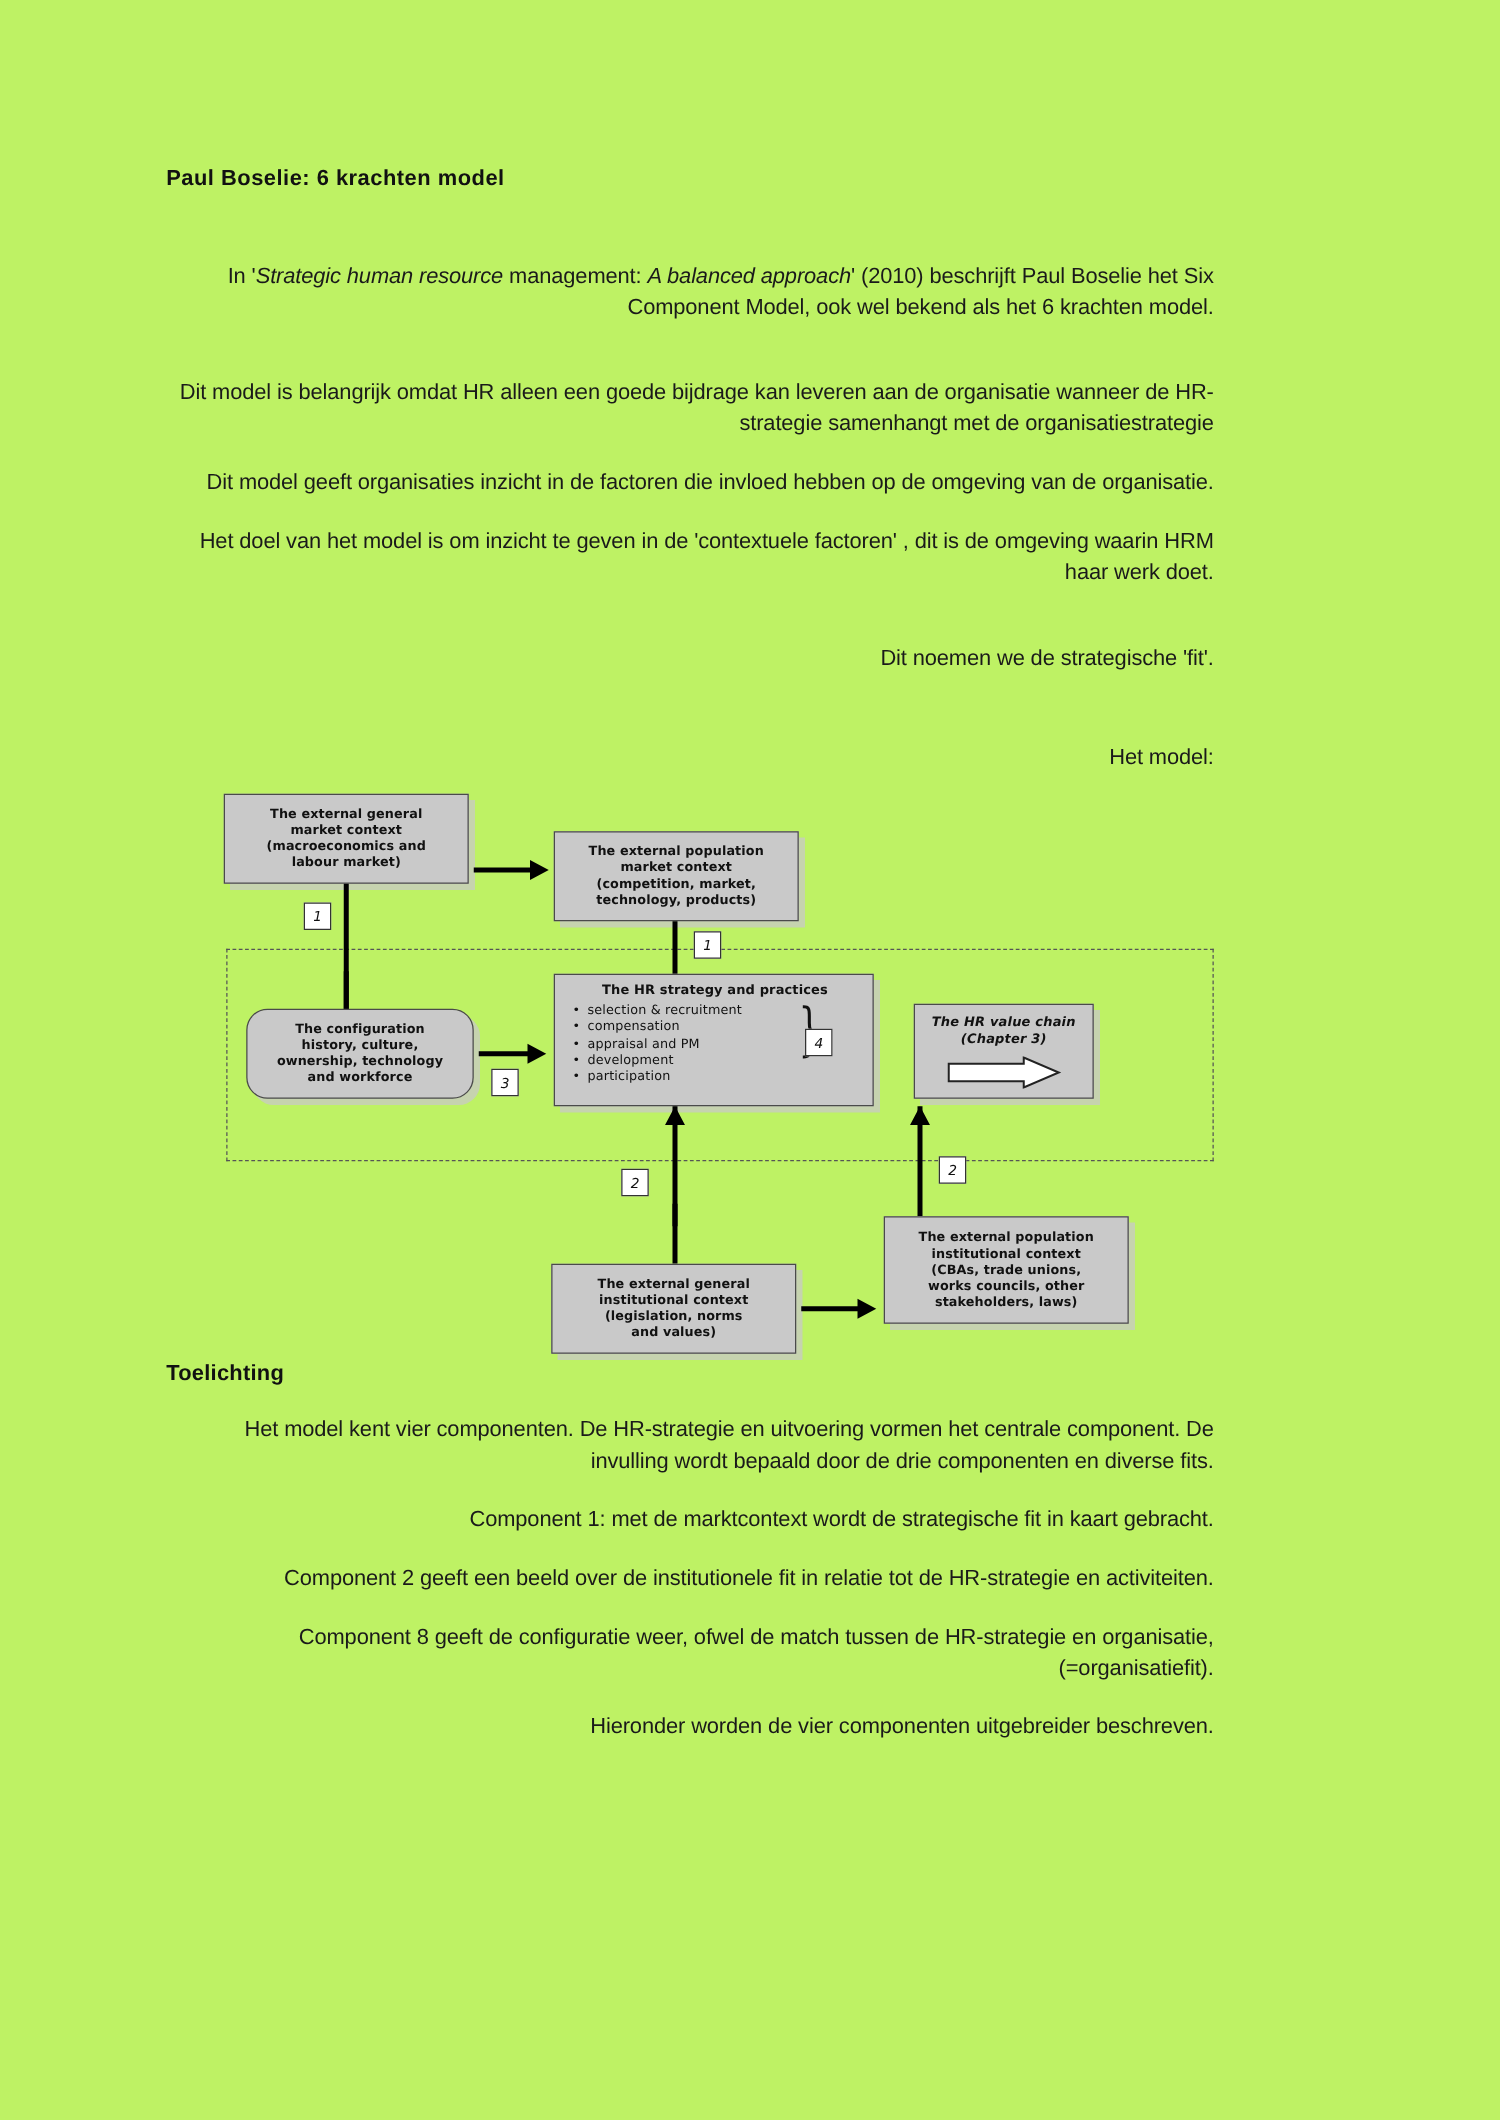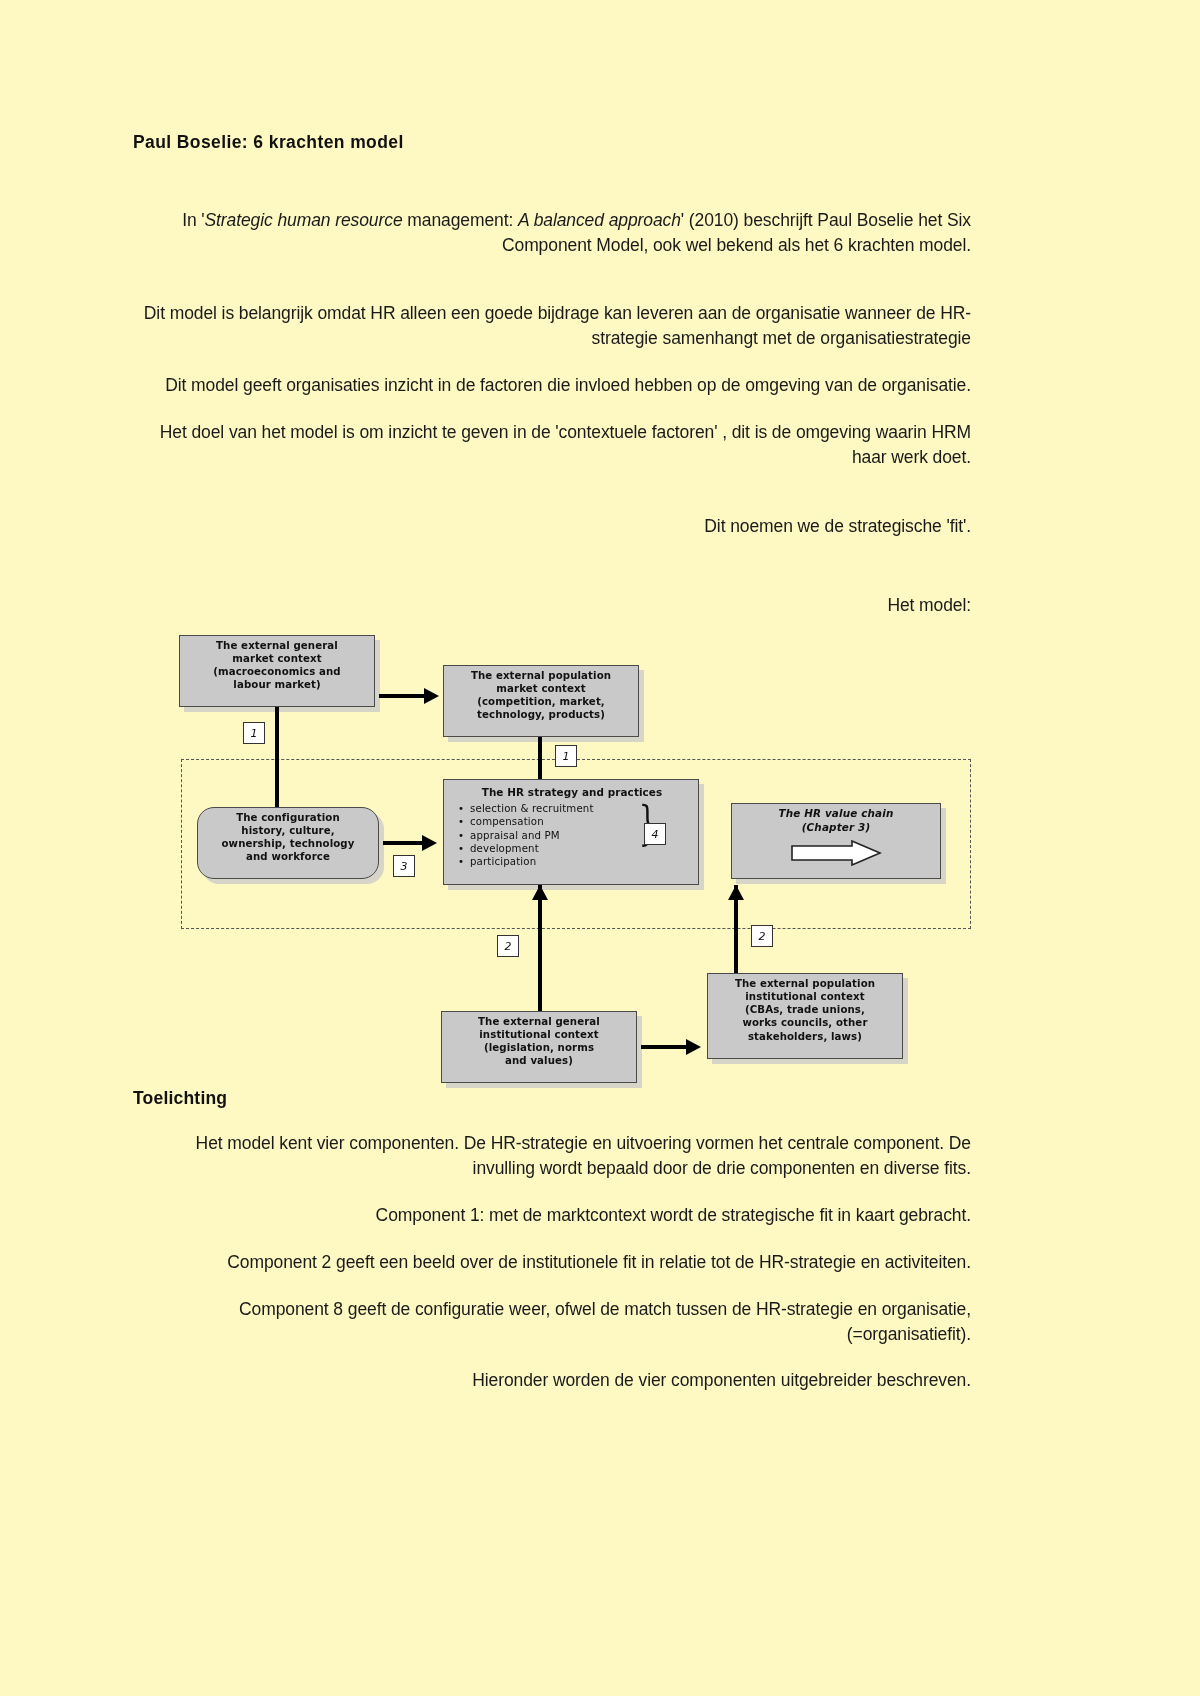--- a/index.html
+++ b/index.html
@@ -14,21 +14,21 @@
     font-family: "Liberation Sans", sans-serif;
     color: #1a1a1a;
     position: relative;
     overflow: hidden;
   }
   .page {
     position: absolute;
     left: 0; top: 0;
     width: 1200px;
     height: 1696px;
-    background: #fef9c3;
+    background: #bef264;
   }
   .content {
     position: absolute;
     left: 133px;
     top: 131px;
     width: 838px;
   }
 
   h1.doc-title {
     font-size: 17.5px;
@@ -83,20 +83,21 @@
     border: 1.6px solid #4a4a4a;
     box-shadow: 5px 5px 0 0 rgba(200,200,200,0.75);
     box-sizing: border-box;
     text-align: center;
     color: #111;
     font-family: "DejaVu Sans", sans-serif;
     font-size: 10.2px;
     line-height: 1.28;
     display: flex;
     flex-direction: column;
+    justify-content: center;
     align-items: center;
     padding: 3px 4px;
   }
   .dbox .b {
     font-weight: bold;
     letter-spacing: 0.1px;
   }
   .dbox .n {
     font-weight: bold;
     letter-spacing: 0.1px;
@@ -329,21 +330,21 @@
             <li>compensation</li>
             <li>appraisal and PM</li>
             <li>development</li>
             <li>participation</li>
           </ul>
           <div class="brace">}</div>
         </div>
 
         <div class="numtag" style="left:489px; top:196px;">4</div>
 
-        <div class="dbox" style="left:576px; top:176px; width:210px; height:76px;">
+        <div class="dbox" style="left:576px; top:176px; width:144px; height:76px;">
           <div class="ital-box-title">The HR value chain</div>
           <div class="ital-box-title">(Chapter 3)</div>
           <div class="vc-arrow">
             <svg width="92" height="26" viewBox="0 0 92 26">
               <polygon points="2,6 62,6 62,1 90,13 62,25 62,20 2,20" fill="#ffffff" stroke="#222222" stroke-width="1.6"></polygon>
             </svg>
           </div>
         </div>
 
         <div class="arrow-v" style="left:375px; top:258px; width:20px; height:96px;">

